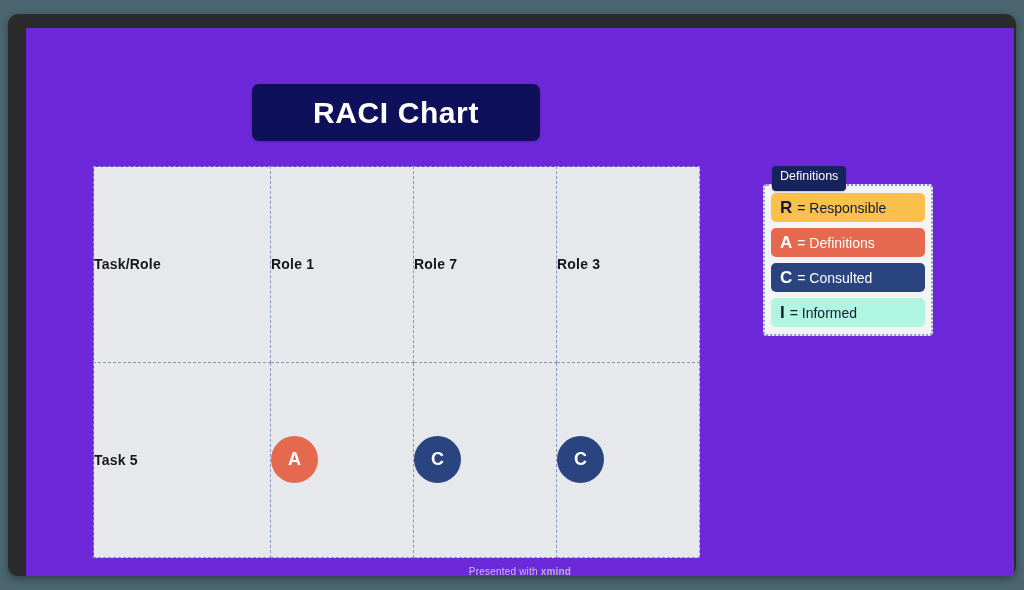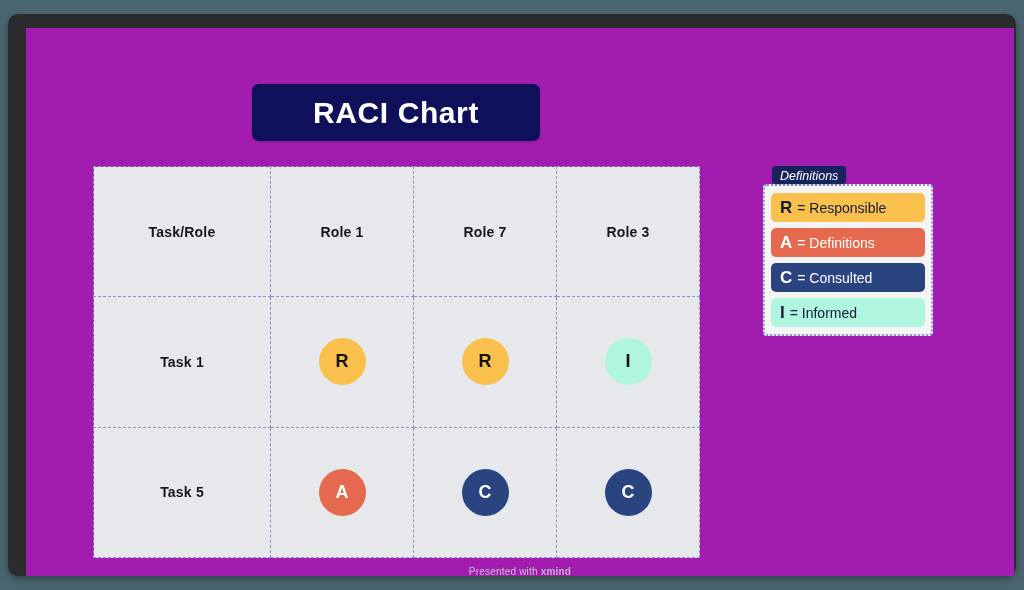--- a/index.html
+++ b/index.html
@@ -24,21 +24,21 @@
     background: #2b2b2d;
     border-radius: 10px;
     box-shadow: 0 3px 6px rgba(0,0,0,.35);
   }
   #canvas {
     position: absolute;
     left: 18px;
     top: 14px;
     width: 988px;
     height: 548px;
-    background: #a21caf;
+    background: #6d28d9;
     overflow: hidden;
   }
 
   
   #title-banner {
     position: absolute;
     left: 226px;
     top: 56px;
     width: 288px;
     height: 57px;
@@ -62,21 +62,20 @@
     left: 67px;
     top: 138px;
     width: 607px;
     height: 392px;
     border-collapse: collapse;
     table-layout: fixed;
   }
   #raci-table td {
     background: #e7e8ec;
     border: 1px dashed #8b93c4;
-    text-align: center;
     vertical-align: middle;
     padding: 0;
   }
   #raci-table tr { height: 98px; }
   #raci-table col.c-task { width: 177px; }
   #raci-table col.c-role { width: 143px; }
 
   .head-label, .task-label {
     font-size: 14px;
     font-weight: bold;
@@ -111,25 +110,24 @@
     padding: 7px 6px;
     box-sizing: border-box;
   }
   #legend-tab {
     position: absolute;
     left: 746px;
     top: 138px;
     background: #17235c;
     color: #ffffff;
     font-size: 12.5px;
-    padding: 3px 8px 1px 8px;
+    padding: 3px 8px 8px 8px;
     border-radius: 4px;
     z-index: 3;
     box-shadow: 0 1px 2px rgba(0,0,0,.2);
-    font-style: italic;
   }
   .legend-row {
     height: 29px;
     border-radius: 5px;
     display: flex;
     align-items: center;
     padding-left: 9px;
     margin-bottom: 6px;
     font-size: 14px;
     box-sizing: border-box;
@@ -184,34 +182,20 @@
             <span class="head-label">Role 1</span>
           </td>
           <td>
             <span class="head-label">Role 7</span>
           </td>
           <td>
             <span class="head-label">Role 3</span>
           </td>
         </tr>
 
-        <tr>
-          <td>
-            <span class="task-label">Task 1</span>
-          </td>
-          <td>
-            <span class="badge R">R</span>
-          </td>
-          <td>
-            <span class="badge R">R</span>
-          </td>
-          <td>
-            <span class="badge I">I</span>
-          </td>
-        </tr>
 
         <tr>
           <td>
             <span class="task-label">Task 5</span>
           </td>
           <td>
             <span class="badge A">A</span>
           </td>
           <td>
             <span class="badge C">C</span>

